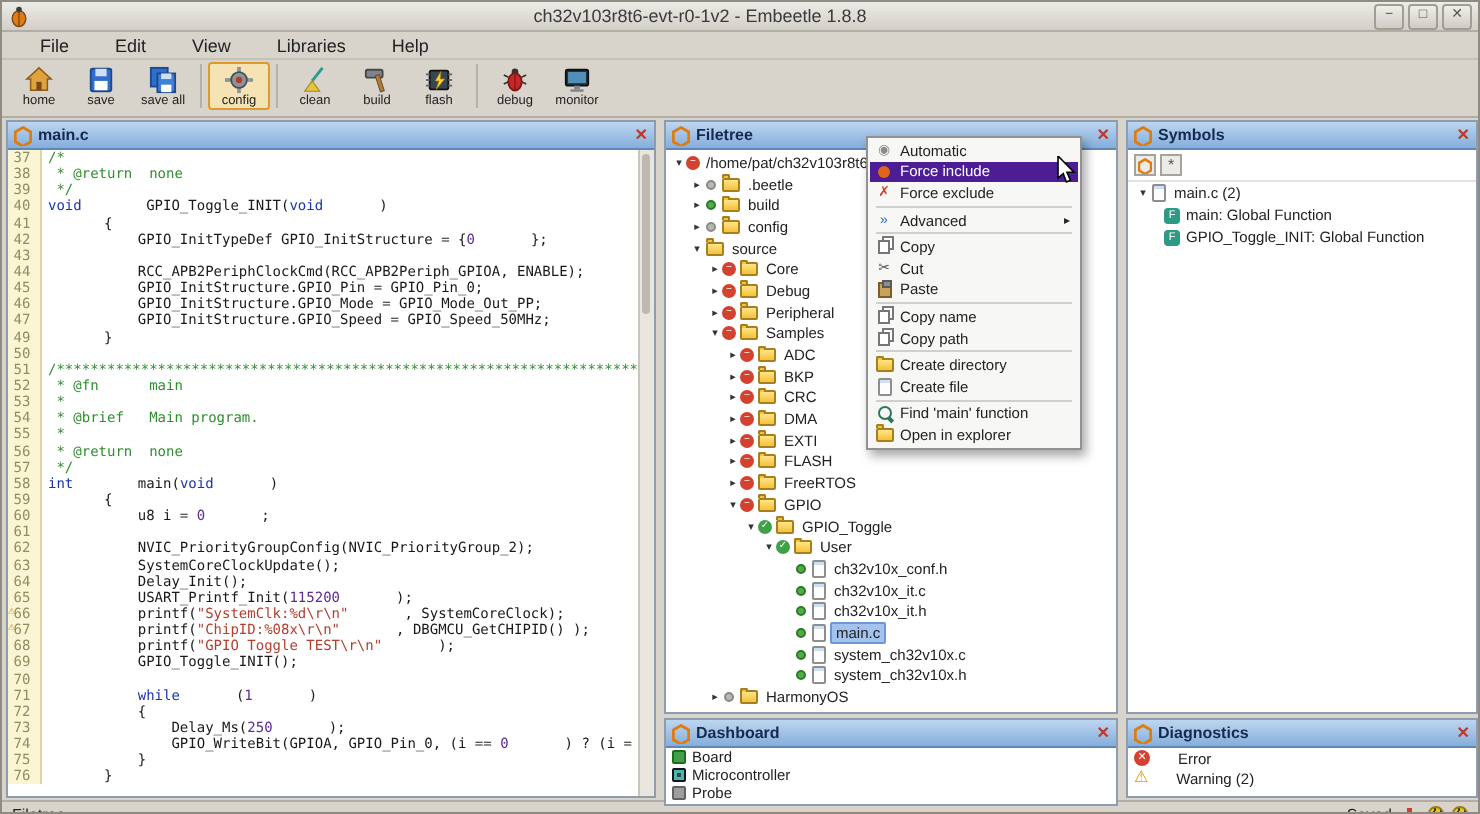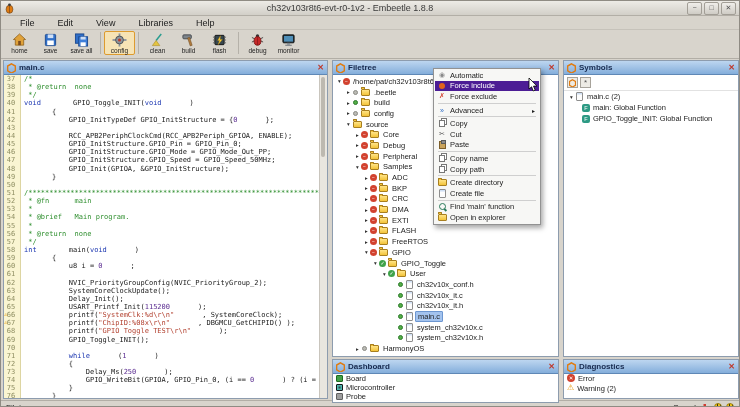--- a/index.html
+++ b/index.html
@@ -90,21 +90,21 @@
     line-height:8px;text-align:center;border-radius:2px;margin-right:3px;}
   
   #dashboard-panel{left:331px;top:300px;width:227px;height:44px;}
   .dashrow{display:flex;align-items:center;height:9px;padding-left:3px;font-size:7.5px;gap:3px;color:#222;}
   .dico{flex:none;width:7px;height:7px;border-radius:1px;box-sizing:border-box;}
   .dico.board{background:#43a047;border:1px solid #1d6b21;}
   .dico.mcu{background:#37474f;border:1px solid #101619;box-shadow:inset 0 0 0 1.5px #4db6ac;}
   .dico.probe{background:#9e9e9e;border:1px solid #616161;}
   
   #diagnostics-panel{left:562px;top:300px;width:176px;height:40px;}
-  .diagrow{display:flex;height:10px;padding-left:3px;font-size:7.5px;gap:3px;color:#222;}
+  .diagrow{display:flex;align-items:center;height:10px;padding-left:3px;font-size:7.5px;gap:14px;color:#222;}
   .derr{flex:none;width:8px;height:8px;border-radius:50%;background:#d2422f;color:#fff;
     font-size:5.5px;line-height:8px;text-align:center;}
   .dwarn{color:#e59400;font-size:8px;line-height:8px;}
   
   .statusbar{height:12px;display:flex;align-items:center;padding:0 5px;font-size:8px;
     color:#222;border-top:1px solid #b2aea6;background:#d8d4cc;}
   .sb-right{margin-left:auto;display:flex;align-items:center;gap:4px;}
   .bee{width:8px;height:8px;border-radius:50%;border:1px solid #9a7d0a;box-sizing:border-box;
     background:repeating-linear-gradient(100deg,#f2c618 0 2px,#3a3210 2px 3px);}
   
@@ -258,21 +258,20 @@
         <div class="eline"><span class="num"><span class="numtext">38</span></span><span class="codetext"><span class="tok-c"> * @return  none</span></span></div>
         <div class="eline"><span class="num"><span class="numtext">39</span></span><span class="codetext"><span class="tok-c"> */</span></span></div>
         <div class="eline"><span class="num"><span class="numtext">40</span></span><span class="codetext"><span class="tok-k">void</span><span class="tok-p"> GPIO_Toggle_INIT(</span><span class="tok-k">void</span><span class="tok-p">)</span></span></div>
         <div class="eline"><span class="num"><span class="numtext">41</span></span><span class="codetext"><span class="tok-p">{</span></span></div>
         <div class="eline"><span class="num"><span class="numtext">42</span></span><span class="codetext"><span class="tok-p">    GPIO_InitTypeDef GPIO_InitStructure = {</span><span class="tok-n">0</span><span class="tok-p">};</span></span></div>
         <div class="eline"><span class="num"><span class="numtext">43</span></span><span class="codetext"></span></div>
         <div class="eline"><span class="num"><span class="numtext">44</span></span><span class="codetext"><span class="tok-p">    RCC_APB2PeriphClockCmd(RCC_APB2Periph_GPIOA, ENABLE);</span></span></div>
         <div class="eline"><span class="num"><span class="numtext">45</span></span><span class="codetext"><span class="tok-p">    GPIO_InitStructure.GPIO_Pin = GPIO_Pin_0;</span></span></div>
         <div class="eline"><span class="num"><span class="numtext">46</span></span><span class="codetext"><span class="tok-p">    GPIO_InitStructure.GPIO_Mode = GPIO_Mode_Out_PP;</span></span></div>
         <div class="eline"><span class="num"><span class="numtext">47</span></span><span class="codetext"><span class="tok-p">    GPIO_InitStructure.GPIO_Speed = GPIO_Speed_50MHz;</span></span></div>
-        <div class="eline"><span class="num"><span class="numtext">48</span></span><span class="codetext"><span class="tok-p">    GPIO_Init(GPIOA, &amp;GPIO_InitStructure);</span></span></div>
         <div class="eline"><span class="num"><span class="numtext">49</span></span><span class="codetext"><span class="tok-p">}</span></span></div>
         <div class="eline"><span class="num"><span class="numtext">50</span></span><span class="codetext"></span></div>
         <div class="eline"><span class="num"><span class="numtext">51</span></span><span class="codetext"><span class="tok-c">/*********************************************************************</span></span></div>
         <div class="eline"><span class="num"><span class="numtext">52</span></span><span class="codetext"><span class="tok-c"> * @fn      main</span></span></div>
         <div class="eline"><span class="num"><span class="numtext">53</span></span><span class="codetext"><span class="tok-c"> *</span></span></div>
         <div class="eline"><span class="num"><span class="numtext">54</span></span><span class="codetext"><span class="tok-c"> * @brief   Main program.</span></span></div>
         <div class="eline"><span class="num"><span class="numtext">55</span></span><span class="codetext"><span class="tok-c"> *</span></span></div>
         <div class="eline"><span class="num"><span class="numtext">56</span></span><span class="codetext"><span class="tok-c"> * @return  none</span></span></div>
         <div class="eline"><span class="num"><span class="numtext">57</span></span><span class="codetext"><span class="tok-c"> */</span></span></div>
         <div class="eline"><span class="num"><span class="numtext">58</span></span><span class="codetext"><span class="tok-k">int</span><span class="tok-p"> main(</span><span class="tok-k">void</span><span class="tok-p">)</span></span></div>

